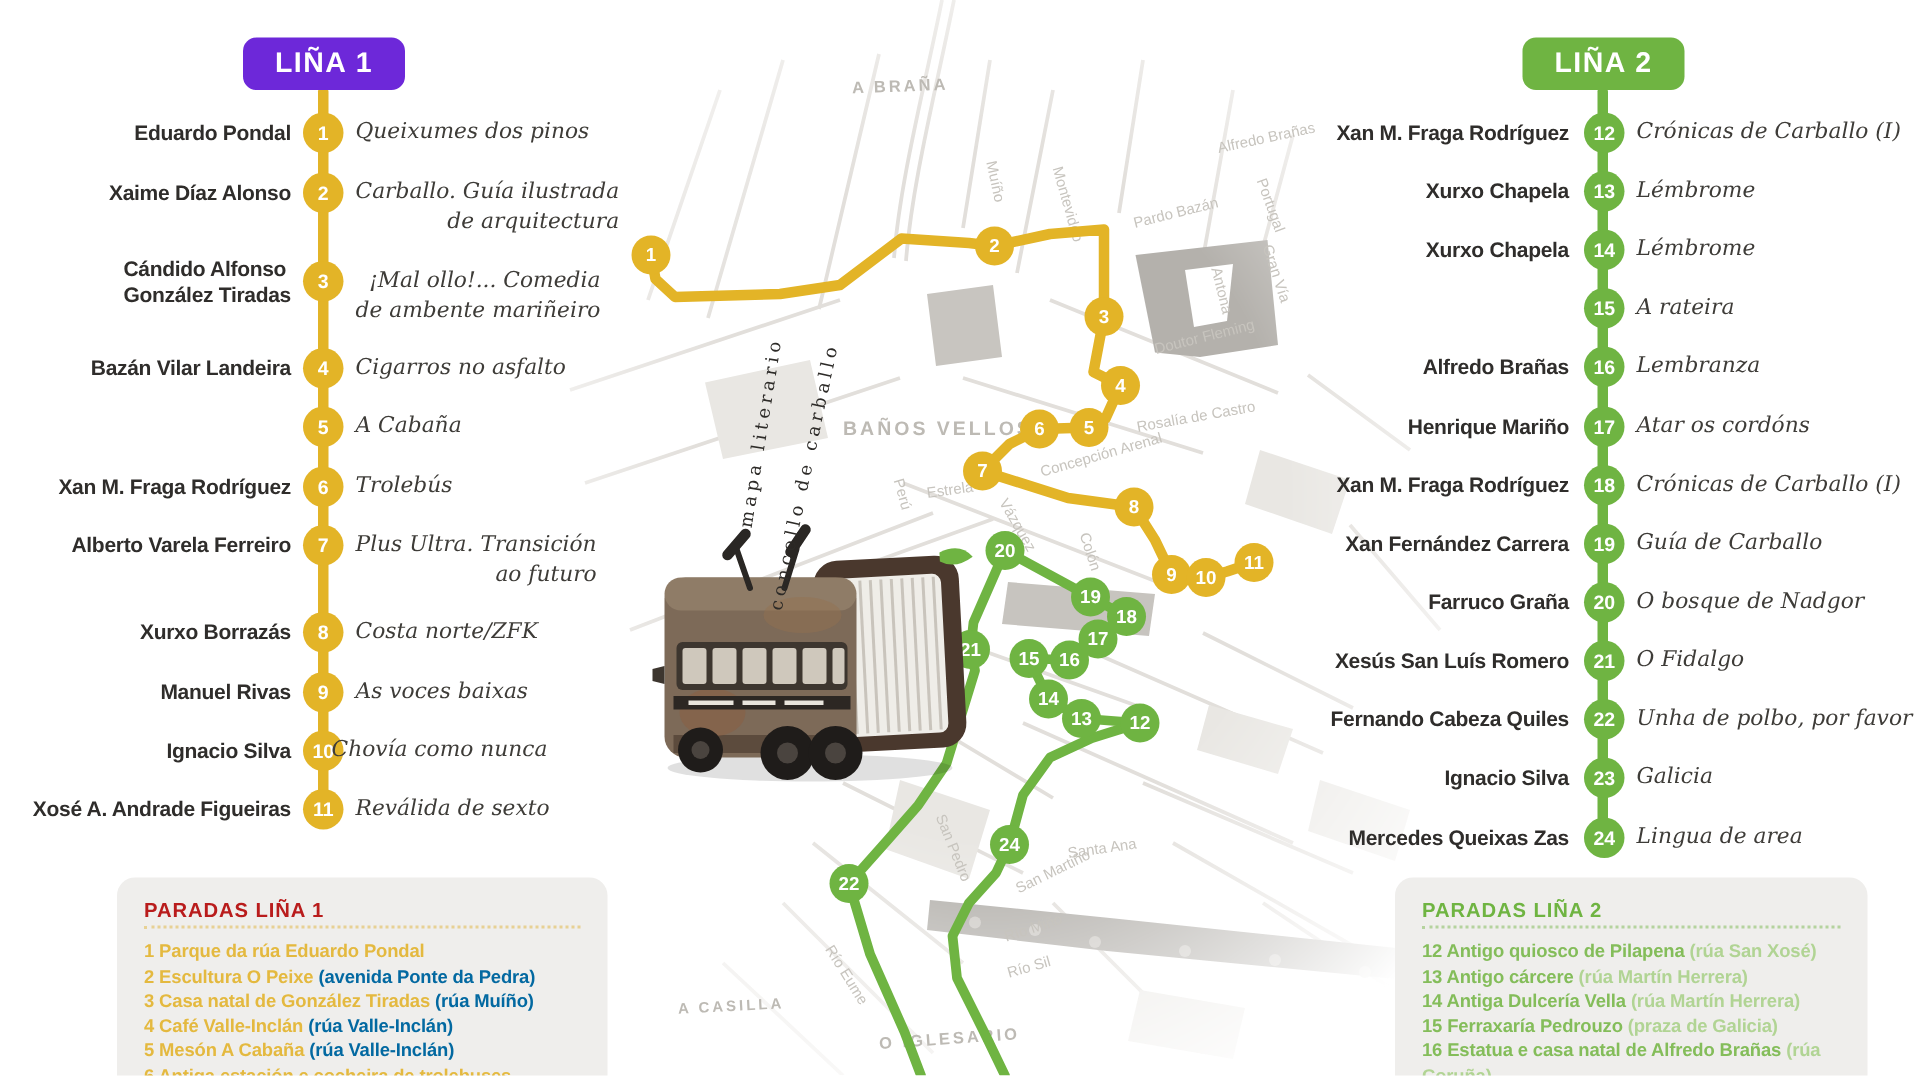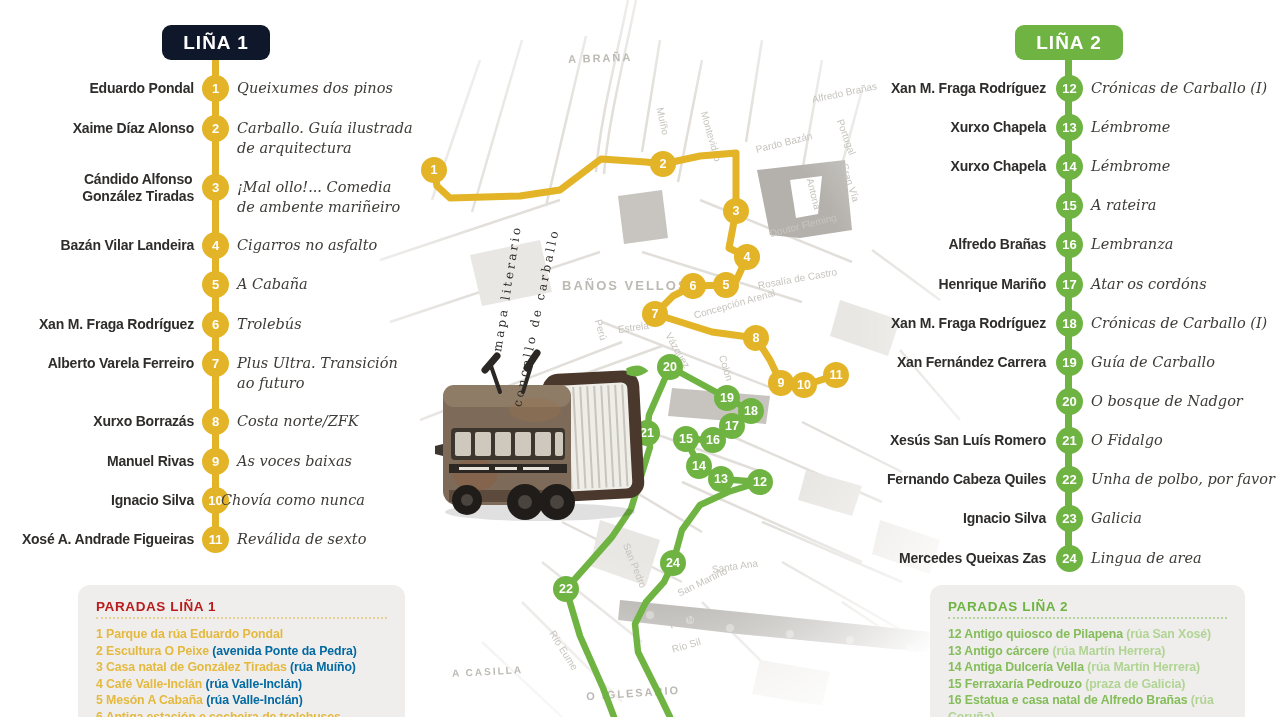--- a/index.html
+++ b/index.html
@@ -18,34 +18,34 @@
   svg.routes{position:absolute;left:0;top:0;pointer-events:none;}
   .mk{position:absolute;width:26px;height:26px;border-radius:50%;color:#fff;
       font-weight:bold;font-size:12.5px;display:flex;align-items:center;justify-content:center;
       transform:translate(-13px,-13px);}
   .mk.y{background:#e3b427;}
   .mk.g{background:#6fb442;}
 
   
   .badge{position:absolute;width:108px;height:35px;border-radius:9px;color:#fff;
          font-size:19px;font-weight:bold;letter-spacing:1px;display:flex;align-items:center;justify-content:center;}
-  .badge.y{background:#0f172a;}
+  .badge.y{background:#6d28d9;}
   .badge.g{background:#6fb442;}
   .tl-line{position:absolute;width:7px;border-radius:3px;}
   .tl-line.y{background:#e3b427;}
   .tl-line.g{background:#6fb442;}
   .stop{position:absolute;height:26px;}
   .stop .circ{position:absolute;width:27px;height:27px;border-radius:50%;color:#fff;
         font-weight:bold;font-size:13px;display:flex;align-items:center;justify-content:center;top:0;}
   .stop .circ.y{background:#e3b427;}
   .stop .circ.g{background:#6fb442;}
   .stop .auth{position:absolute;display:flex;align-items:center;justify-content:flex-end;height:27px;
-        font-weight:bold;font-size:14px;color:#2f2d2b;text-align:center;white-space:pre-line;line-height:17px;letter-spacing:-.2px;}
+        font-weight:bold;font-size:14px;color:#2f2d2b;text-align:left;white-space:pre-line;line-height:17px;letter-spacing:-.2px;}
   .stop .work{position:absolute;top:3px;font-family:"DejaVu Serif",serif;font-style:italic;
-        font-size:14.5px;color:#3e3c38;white-space:pre-line;line-height:20px;}
+        font-size:14.5px;color:#3e3c38;white-space:pre-line;line-height:20px;text-align:right;}
 
   
   .panel{position:absolute;top:585px;height:160px;background:#efeeec;border-radius:12px;padding:14px 18px 10px 18px;box-sizing:border-box;}
   .panel h3{margin:0 0 3px 0;font-size:13.5px;letter-spacing:.6px;}
   .panel .dots{border-bottom:2px dotted;opacity:.45;margin-bottom:7px;}
   .panel .it{font-size:12.3px;line-height:16.6px;font-weight:bold;letter-spacing:-.1px;}
   .panel.p1 h3,.panel.p1 .dots{color:#b91c1c;border-color:#dfb02a;}
   .panel.p1 .it{color:#e4b93f;}
   .panel.p1 .det{color:#0369a1;}
   .panel.p2 h3,.panel.p2 .dots{color:#6fb442;border-color:#6fb442;}
@@ -315,20 +315,21 @@
       <div class="auth" style="left:790px;width:256px;">Xan M. Fraga Rodríguez</div>
       <div class="circ g" style="left:1056px;">18</div>
       <div class="work" style="left:1091px;">Crónicas de Carballo (I)</div>
     </div>
     <div class="stop" style="left: 0px; top: 349px; width: 1280px;">
       <div class="auth" style="left:790px;width:256px;">Xan Fernández Carrera</div>
       <div class="circ g" style="left:1056px;">19</div>
       <div class="work" style="left:1091px;">Guía de Carballo</div>
     </div>
     <div class="stop" style="left: 0px; top: 388px; width: 1280px;">
+      <div class="auth" style="left:790px;width:256px;">Farruco Graña</div>
       <div class="circ g" style="left:1056px;">20</div>
       <div class="work" style="left:1091px;">O bosque de Nadgor</div>
     </div>
     <div class="stop" style="left: 0px; top: 427px; width: 1280px;">
       <div class="auth" style="left:790px;width:256px;">Xesús San Luís Romero</div>
       <div class="circ g" style="left:1056px;">21</div>
       <div class="work" style="left:1091px;">O Fidalgo</div>
     </div>
     <div class="stop" style="left: 0px; top: 466px; width: 1280px;">
       <div class="auth" style="left:790px;width:256px;">Fernando Cabeza Quiles</div>

